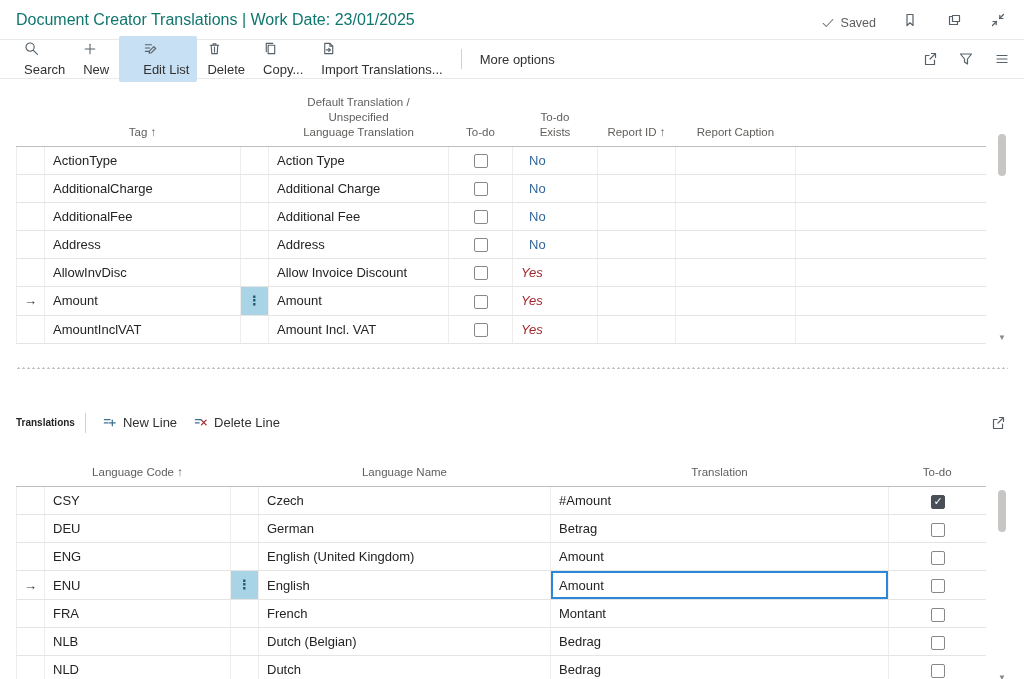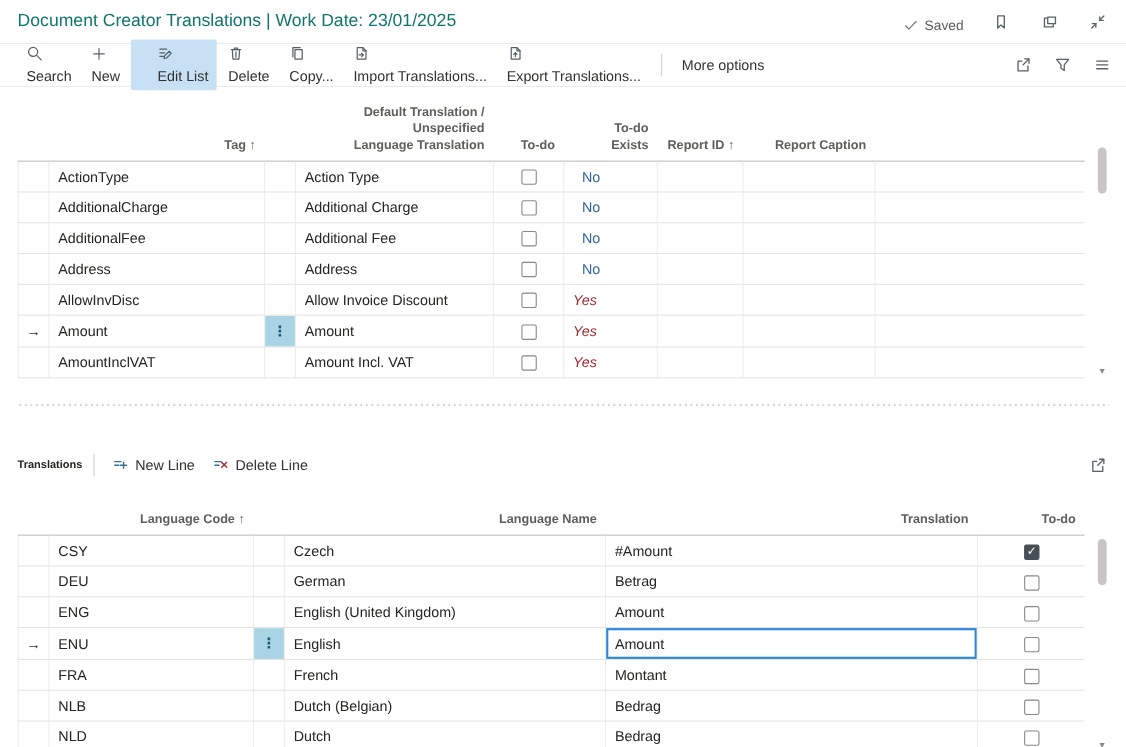--- a/index.html
+++ b/index.html
@@ -26,22 +26,22 @@
             background:none; font:inherit; color:#323130; cursor:pointer; white-space:nowrap;flex-direction:column; }
   .tb-btn.active { background: var(--action-selected-bg,#c7e0f4); padding-left: 24px; }
   .tb-sep { width:1px; height:20px; background:#d2d0ce; margin:0 8px; }
   .toolbar-right { margin-left:auto; display:flex; align-items:center; gap:16px; }
 
   
   .grid-wrap { position:relative; margin:0 16px; padding-right:22px; }
   .grid-wrap.first { margin-top:12px; }
   table.grid { width:100%; border-collapse:collapse; table-layout:fixed; }
   .grid th {
-    font-weight:bold; font-size:11.5px; color:var(--muted,#605e5c);
-    text-align:right; vertical-align:bottom; padding:4px 8px 6px; line-height:1.3;
+    font-weight:normal; font-size:11.5px; color:var(--muted,#605e5c);
+    text-align:center; vertical-align:bottom; padding:4px 8px 6px; line-height:1.3;
     border-bottom:1px solid var(--border-strong,#bfbdbb); white-space:nowrap; overflow:hidden;
   }
   .grid thead.h-tall th { height:40px; }
   .grid thead.h-short th { height:30px; }
   .grid th.multiline { white-space:pre-line; }
   .grid td {
     height:28px; padding:0 8px; font-size:13px; color:var(--text,#252423);
     border-bottom:1px solid var(--border-light,#e6e4e2);
     border-right:1px solid var(--border-vlight,#efedec);
     border-left:1px solid var(--border-vlight,#efedec);
@@ -180,31 +180,20 @@
   <button class="tb-btn">
     <span>
       <svg class="icon" width="15" height="15" viewBox="0 0 16 16">
           <path d="M4 2.5 h5.5 L12.5 5.5 V13.5 H4 Z"></path>
           <path d="M9.5 2.5 V5.5 H12.5"></path>
           <path d="M5.8 9.5 h4"></path>
           <path d="M8.2 7.8 L9.9 9.5 L8.2 11.2"></path>
         </svg>
     </span>
     <span>Import Translations...</span>
-  </button>
-  <button class="tb-btn">
-    <span>
-      <svg class="icon" width="15" height="15" viewBox="0 0 16 16">
-          <path d="M4 2.5 h5.5 L12.5 5.5 V13.5 H4 Z"></path>
-          <path d="M9.5 2.5 V5.5 H12.5"></path>
-          <path d="M8 11.3 V7.5"></path>
-          <path d="M6.4 9 L8 7.4 L9.6 9"></path>
-        </svg>
-    </span>
-    <span>Export Translations...</span>
   </button>
   <div class="tb-sep"></div>
   <button class="tb-btn">
     <span>More options</span>
   </button>
   <div class="toolbar-right">
     <button class="icon-btn">
       <span>
         <svg class="icon" width="16" height="16" viewBox="0 0 16 16">
             <path d="M7 4.5 H3.5 V13.5 H12.5 V9"></path>

